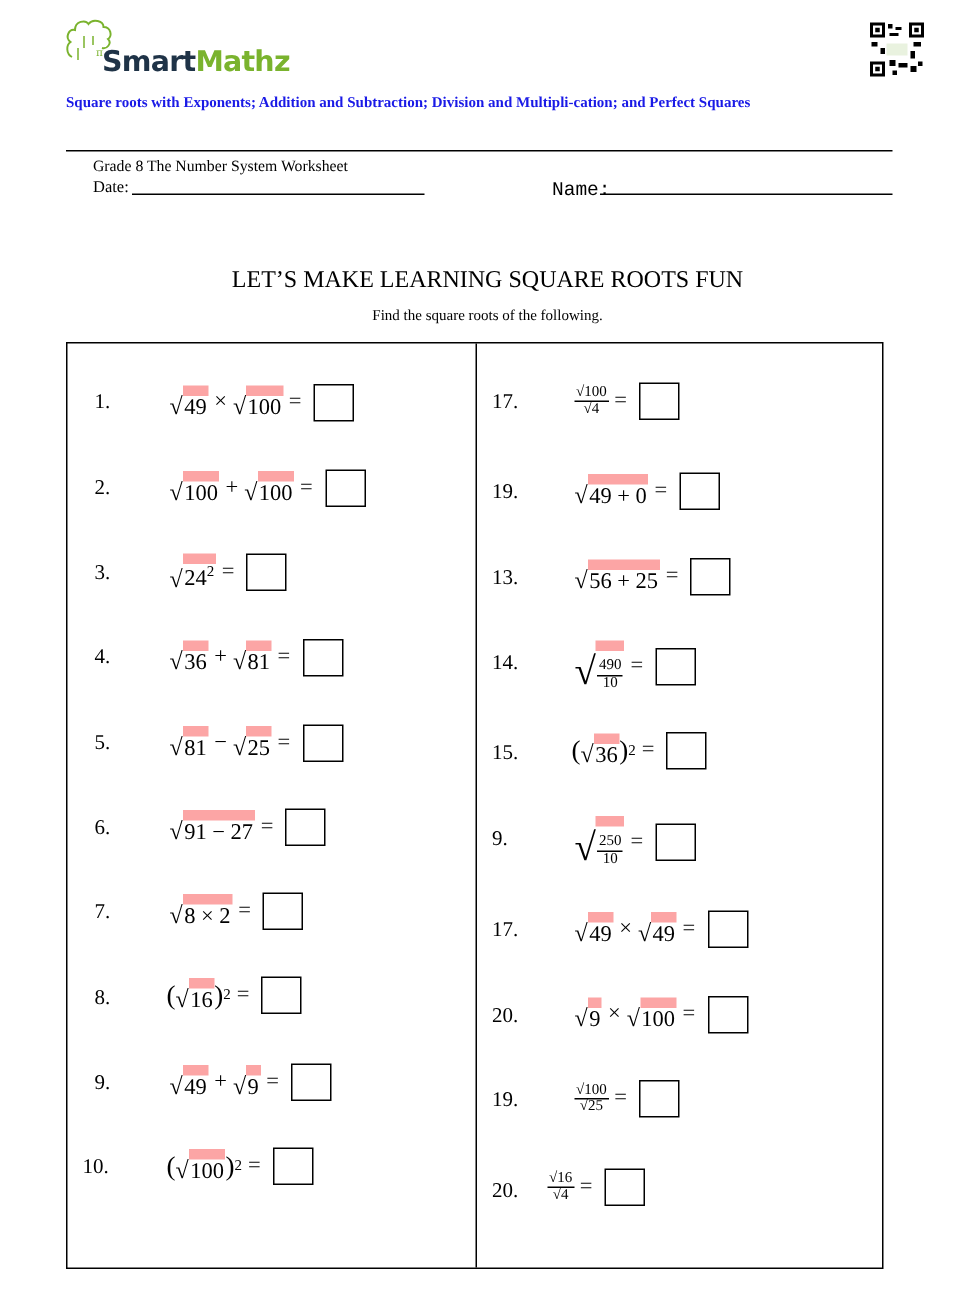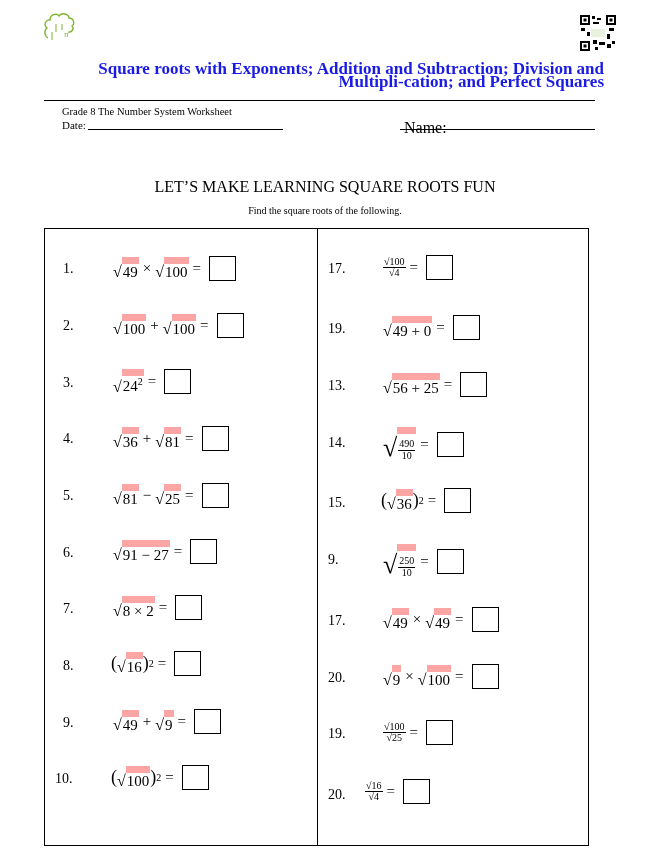--- a/index.html
+++ b/index.html
@@ -2,26 +2,26 @@
 <html><head>
 <meta charset="utf-8">
 <style>
   html, body { margin:0; padding:0; background:#fff; }
   body { width:650px; height:860px; position:relative; overflow:hidden; font-family:"DejaVu Serif","Liberation Serif", serif; color:#000; }
   .logo { position:absolute; left:42px; top:10px; width:150px; height:46px; }
   .logo-text { position:absolute; left:26px; top:20px; font-family:"DejaVu Sans","Liberation Sans", sans-serif; font-weight:bold; font-size:19px; letter-spacing:-0.5px; }
   .logo-text .s1 { color:#1f3347; }
   .logo-text .s2 { color:#7ab32e; }
   .qr { position:absolute; left:579px; top:14px; width:38px; height:38px; }
-  .topic { position:absolute; left:44px; top:62px; width:560px; color:#1a1ae6; font-family:"Liberation Serif","DejaVu Serif", serif; font-weight:bold; font-size:17px; line-height:13px;text-align:right; }
+  .topic { position:absolute; left:44px; top:62px; width:560px; color:#1a1ae6; font-family:"Liberation Serif","DejaVu Serif", serif; font-weight:bold; font-size:10px; line-height:13px; }
   .rule { position:absolute; left:44px; top:100px; width:551px; height:1px; background:#000; }
   .grade { position:absolute; left:62px; top:106px; font-family:"Liberation Serif", serif; font-size:10.5px; }
   .date-label { position:absolute; left:62px; top:119px; font-family:"Liberation Serif", serif; font-size:11px; }
   .date-line { position:absolute; left:88px; top:129px; width:195px; height:1px; background:#000; }
-  .name-label { position:absolute; left:368px; top:119px; font-family:Liberation Serif, serif; font-size:16px;margin-left:36px; }
+  .name-label { position:absolute; left:368px; top:119px; font-family:Liberation Mono, monospace; font-size:13px; }
   .name-line { position:absolute; left:400px; top:129px; width:195px; height:1px; background:#000; }
   .main-title { position:absolute; left:0; width:650px; text-align:center; top:178px; font-family:"Liberation Serif", serif; font-size:16px; }
   .instructions { position:absolute; left:0; width:650px; text-align:center; top:205px; font-family:"Liberation Serif", serif; font-size:10px; }
   .grid { position:absolute; left:44px; top:228px; width:545px; height:618px; border:1px solid #000; box-sizing:border-box; }
   .divider { position:absolute; left:272px; top:0; width:1px; height:100%; background:#000; }
   .prob { position:absolute; display:flex; align-items:center; font-family:"Liberation Serif","DejaVu Serif", serif; font-size:15px; white-space:nowrap; }
   .num { position:absolute; font-family:"Liberation Serif", serif; font-size:14px; }
   .ansbox { display:inline-block; width:27px; height:25px; border:1px solid #000; margin-left:4px; box-sizing:border-box; }
   .sq { display:inline-flex; align-items:flex-end; }
   .sq .rad { font-size:16px; line-height:1; }
@@ -33,20 +33,21 @@
 </style>
 </head>
 <body>
 
 <div class="logo">
   <svg width="34" height="34" style="position:absolute;left:0;top:0" viewBox="0 0 34 34">
     <path d="M6 28 C2 26 2 20 5 18 C1 15 4 9 8 10 C8 4 15 3 17 6 C20 2 27 4 27 8 C32 8 33 14 30 16 C33 19 29 23 26 22" fill="none" stroke="#7ab32e" stroke-width="1.3"></path>
     <path d="M10 30 L10 22 M14 22 L14 14 M20 20 L20 14" fill="none" stroke="#7ab32e" stroke-width="1"></path>
     <text x="22" y="27" font-size="7" fill="#7ab32e">π</text>
   </svg>
+  <div class="logo-text"><span class="s1">Smart</span><span class="s2">Mathz</span></div>
 </div>
 
 <svg class="qr" viewBox="0 0 38 38">
   <rect x="0" y="0" width="38" height="38" fill="#fff"></rect>
   <rect x="1" y="1" width="10" height="10" fill="#000"></rect>
     <rect x="3" y="3" width="6" height="6" fill="#fff"></rect>
     <rect x="4.5" y="4.5" width="3" height="3" fill="#000"></rect>
   <rect x="27" y="1" width="10" height="10" fill="#000"></rect>
     <rect x="29" y="3" width="6" height="6" fill="#fff"></rect>
     <rect x="30.5" y="4.5" width="3" height="3" fill="#000"></rect>

